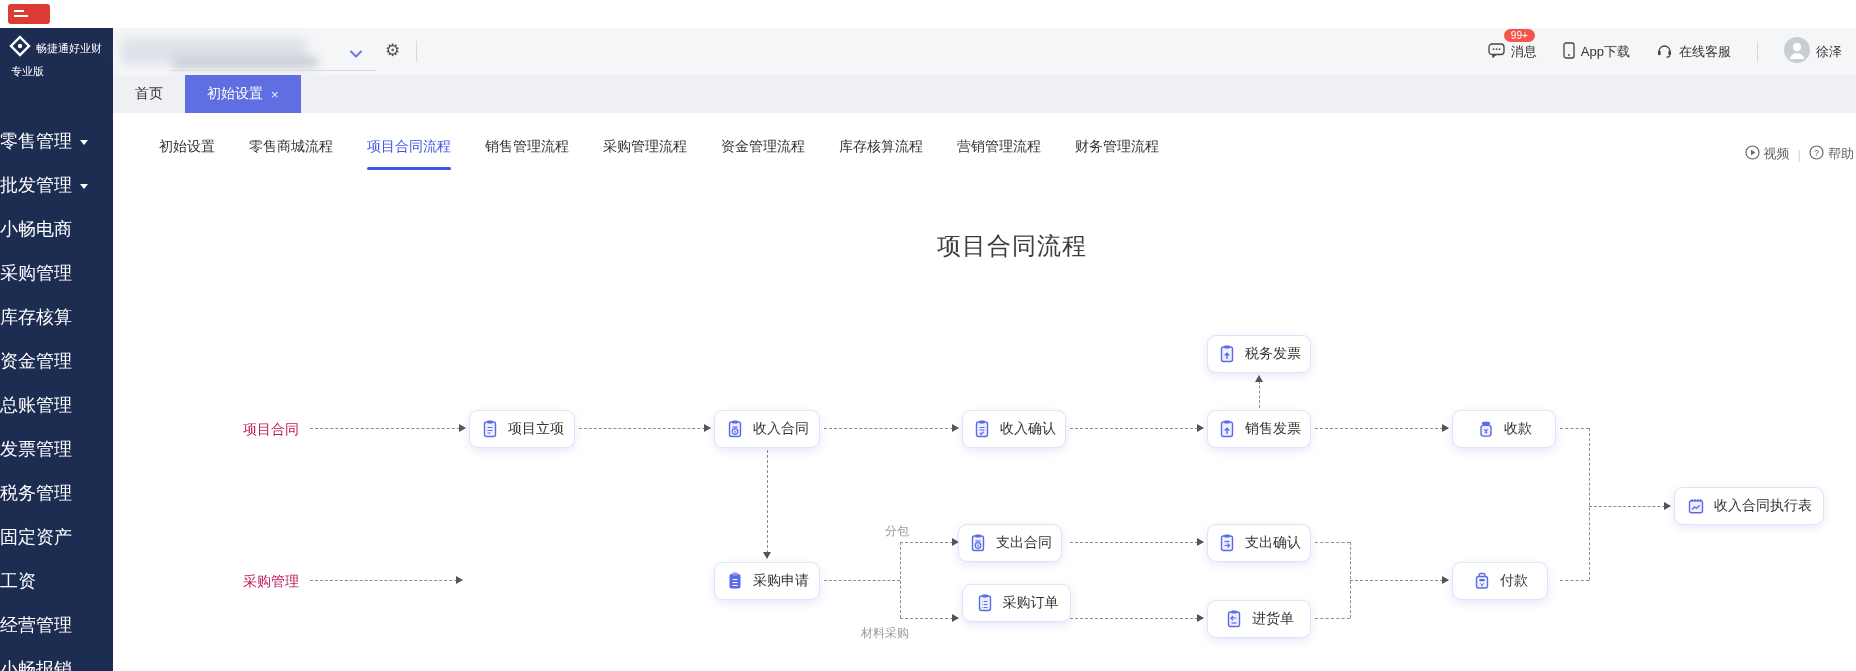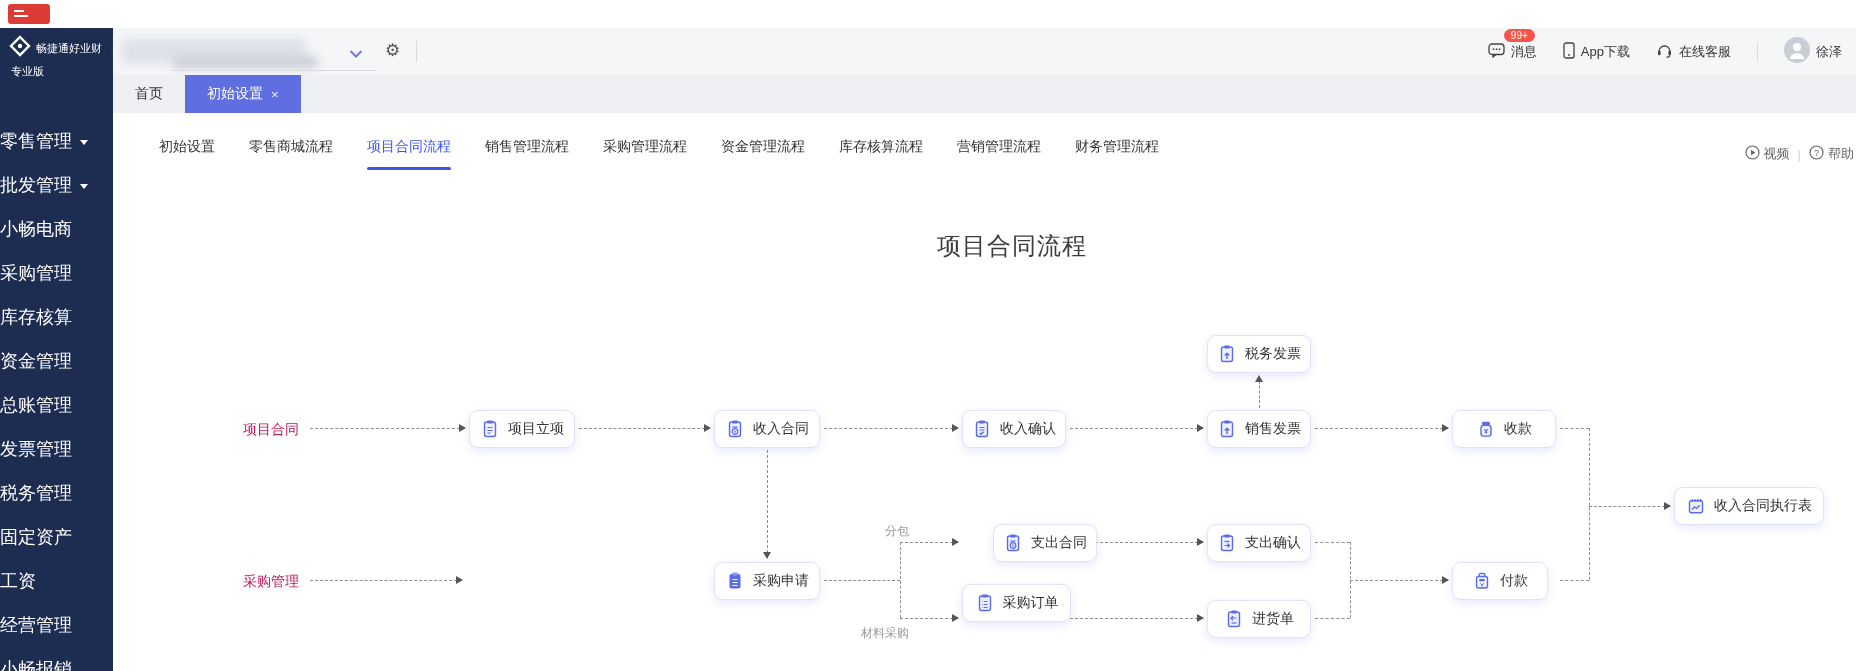--- a/index.html
+++ b/index.html
@@ -335,21 +335,21 @@
       <div class="node" style="left: 601px; top: 449px; width: 106px;">
         <span class="nicon">
           <svg viewBox="0 0 20 20" width="20" height="20">
             <rect x="4.5" y="3" width="11" height="14.5" rx="2" fill="#5b6be8"></rect>
             <rect x="7.2" y="1.6" width="5.6" height="2.8" rx="1.2" fill="#8d99f0"></rect>
             <path d="M7.5 8.5h5M7.5 11.5h5M7.5 14.5h5" stroke="#fff" stroke-width="1.2"></path>
           </svg>
         </span>
         <span>采购申请</span>
       </div>
-      <div class="node" style="left: 880px; top: 411px; width: 104px;">
+      <div class="node" style="left: 845px; top: 411px; width: 104px;">
         <span class="nicon">
           <svg viewBox="0 0 20 20" width="20" height="20">
             <rect x="4.5" y="3" width="11" height="14.5" rx="2" fill="#eef0fe" stroke="#5b6be8" stroke-width="1.4"></rect>
             <rect x="7.2" y="1.6" width="5.6" height="2.8" rx="1.2" fill="#5b6be8"></rect>
             <path d="M7.5 8h5" stroke="#5b6be8" stroke-width="1.2"></path>
             <circle cx="10" cy="12.5" r="2.8" fill="none" stroke="#5b6be8" stroke-width="1.2"></circle>
             <path d="M8.9 11.5l1.1 1.3 1.1-1.3M10 12.8v1.6" stroke="#5b6be8" stroke-width=".9" fill="none"></path>
           </svg>
         </span>
         <span>支出合同</span>

